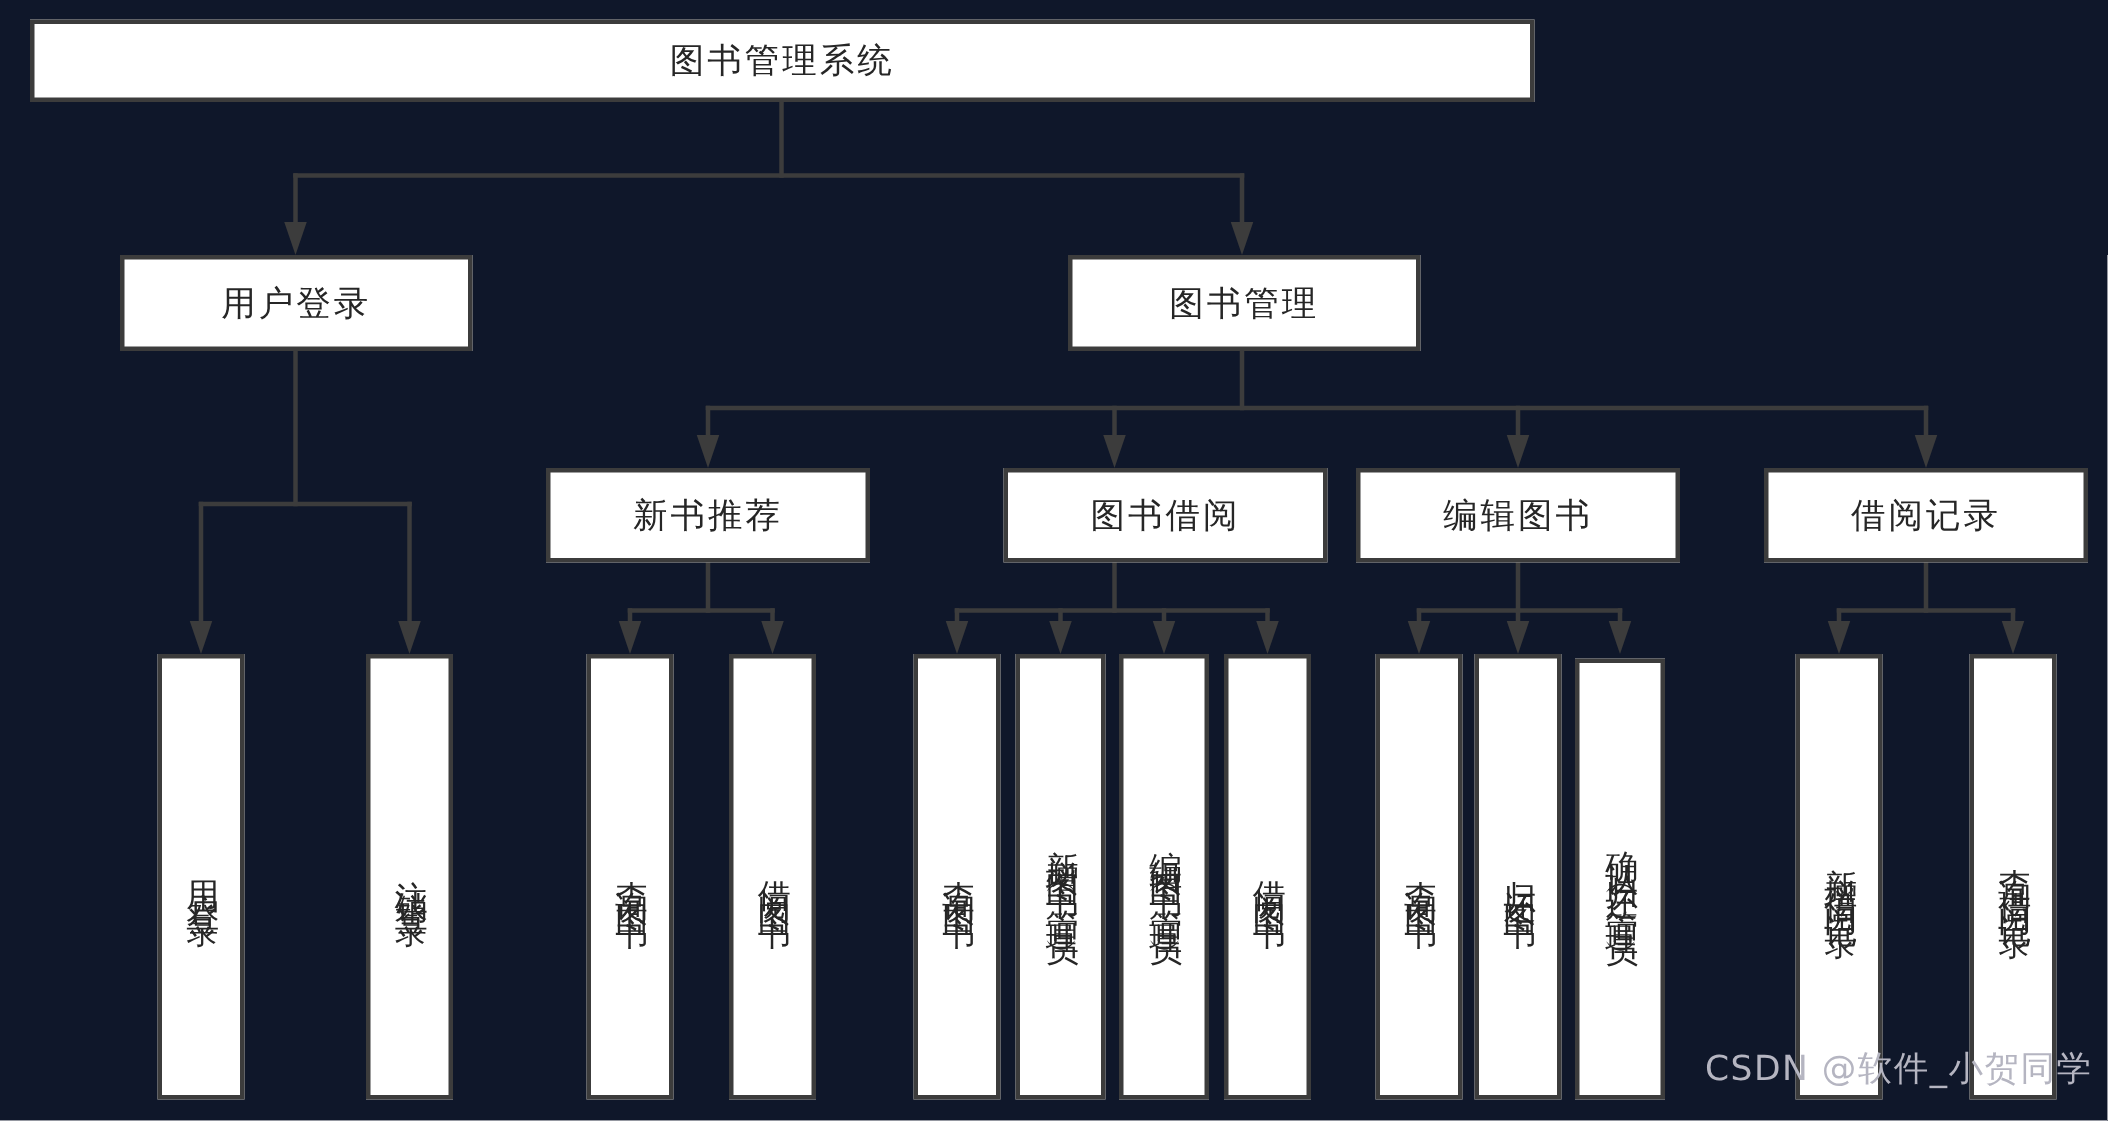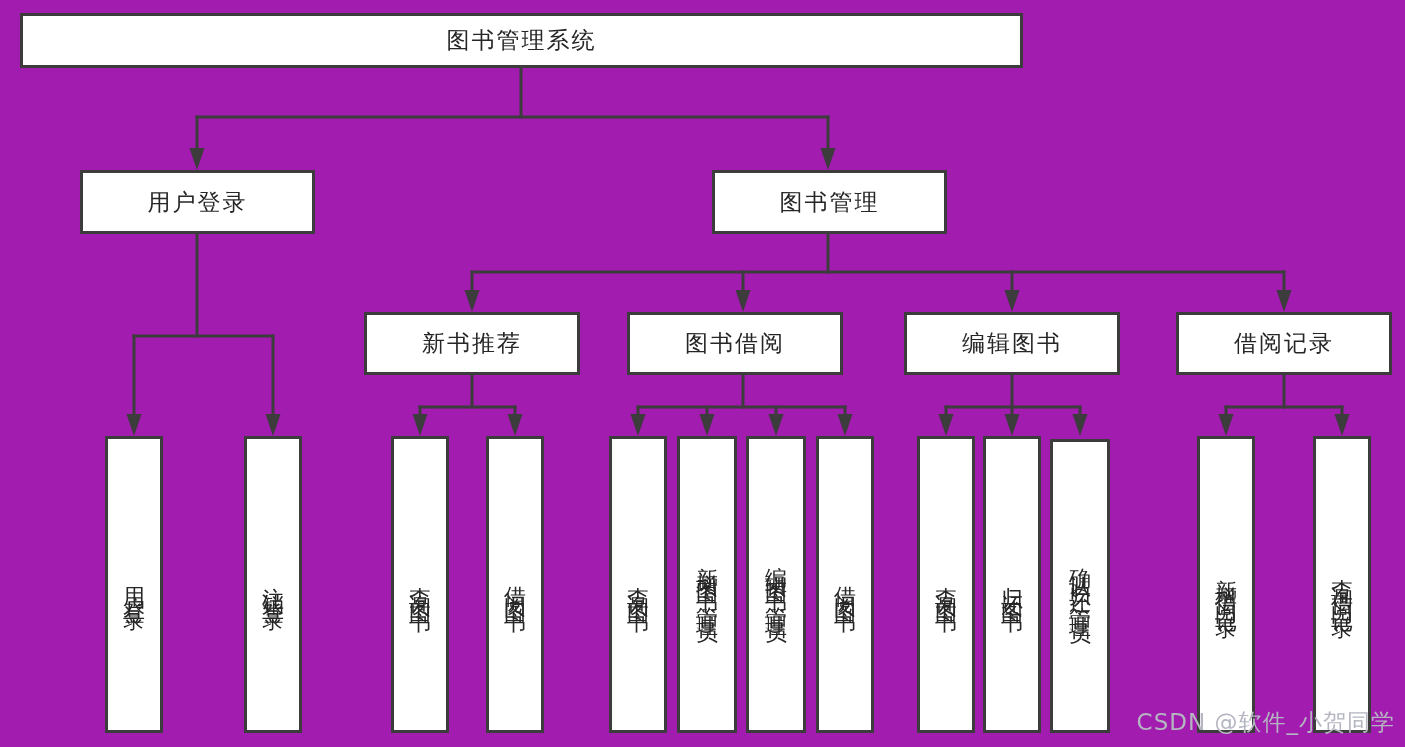--- a/index.html
+++ b/index.html
@@ -1,19 +1,19 @@
 <!DOCTYPE html>
 <html><head>
 <meta charset="utf-8">
 <style>
   html,body { margin:0; padding:0; background:#ffffff; }
   .canvas {
     position:relative;
     width:1405px; height:747px;
-    background:#a21caf;
+    background:#0f172a;
     font-family:"DejaVu Sans","Liberation Sans",sans-serif;
     overflow:hidden;
   }
   svg.connectors {
     position:absolute; left:0; top:0;
     width:1405px; height:747px;
   }
   .node {
     position:absolute;
     box-sizing:border-box;
@@ -34,21 +34,21 @@
     writing-mode:vertical-rl;
     text-orientation:mixed;
     font-size:22px;
     letter-spacing:8px;
     line-height:1.1;
     white-space:nowrap;
   }
   .watermark {
     position:absolute;
     right:10px;
-    bottom:9px;
+    bottom:19px;
     font-size:23px;
     font-weight:500;
     letter-spacing:1px;
     color:#b5b5c1;
     z-index:5;
     white-space:nowrap;
   }
 </style>
 </head>
 <body>
@@ -130,21 +130,21 @@
       <polygon points="1334.5,414 1349.5,414 1342,436" stroke="none"></polygon>
     </g>
   </svg>
 
   <div class="node h-node" style="left:20px; top:13px; width:1003px; height:55px;">图书管理系统</div>
 
   <div class="node h-node" style="left:80px; top:170px; width:235px; height:64px;">用户登录</div>
   <div class="node h-node" style="left:364px; top:312px; width:216px; height:63px;">新书推荐</div>
 
   <div class="node h-node" style="left:712px; top:170px; width:235px; height:64px;">图书管理</div>
-  <div class="node h-node" style="left:627px; top:312px; width:216px; height:63px;">图书借阅</div>
+  <div class="node h-node" style="left:669px; top:312px; width:216px; height:63px;">图书借阅</div>
   <div class="node h-node" style="left:904px; top:312px; width:216px; height:63px;">编辑图书</div>
   <div class="node h-node" style="left:1176px; top:312px; width:216px; height:63px;">借阅记录</div>
 
   <div class="node v-node" style="left:105px; top:436px; width:58px; height:297px;">用户登录</div>
   <div class="node v-node" style="left:244px; top:436px; width:58px; height:297px;">注销登录</div>
 
   <div class="node v-node" style="left:391px; top:436px; width:58px; height:297px;">查询图书</div>
   <div class="node v-node" style="left:486px; top:436px; width:58px; height:297px;">借阅图书</div>
 
   <div class="node v-node" style="left:609px; top:436px; width:58px; height:297px;">查询图书</div>

